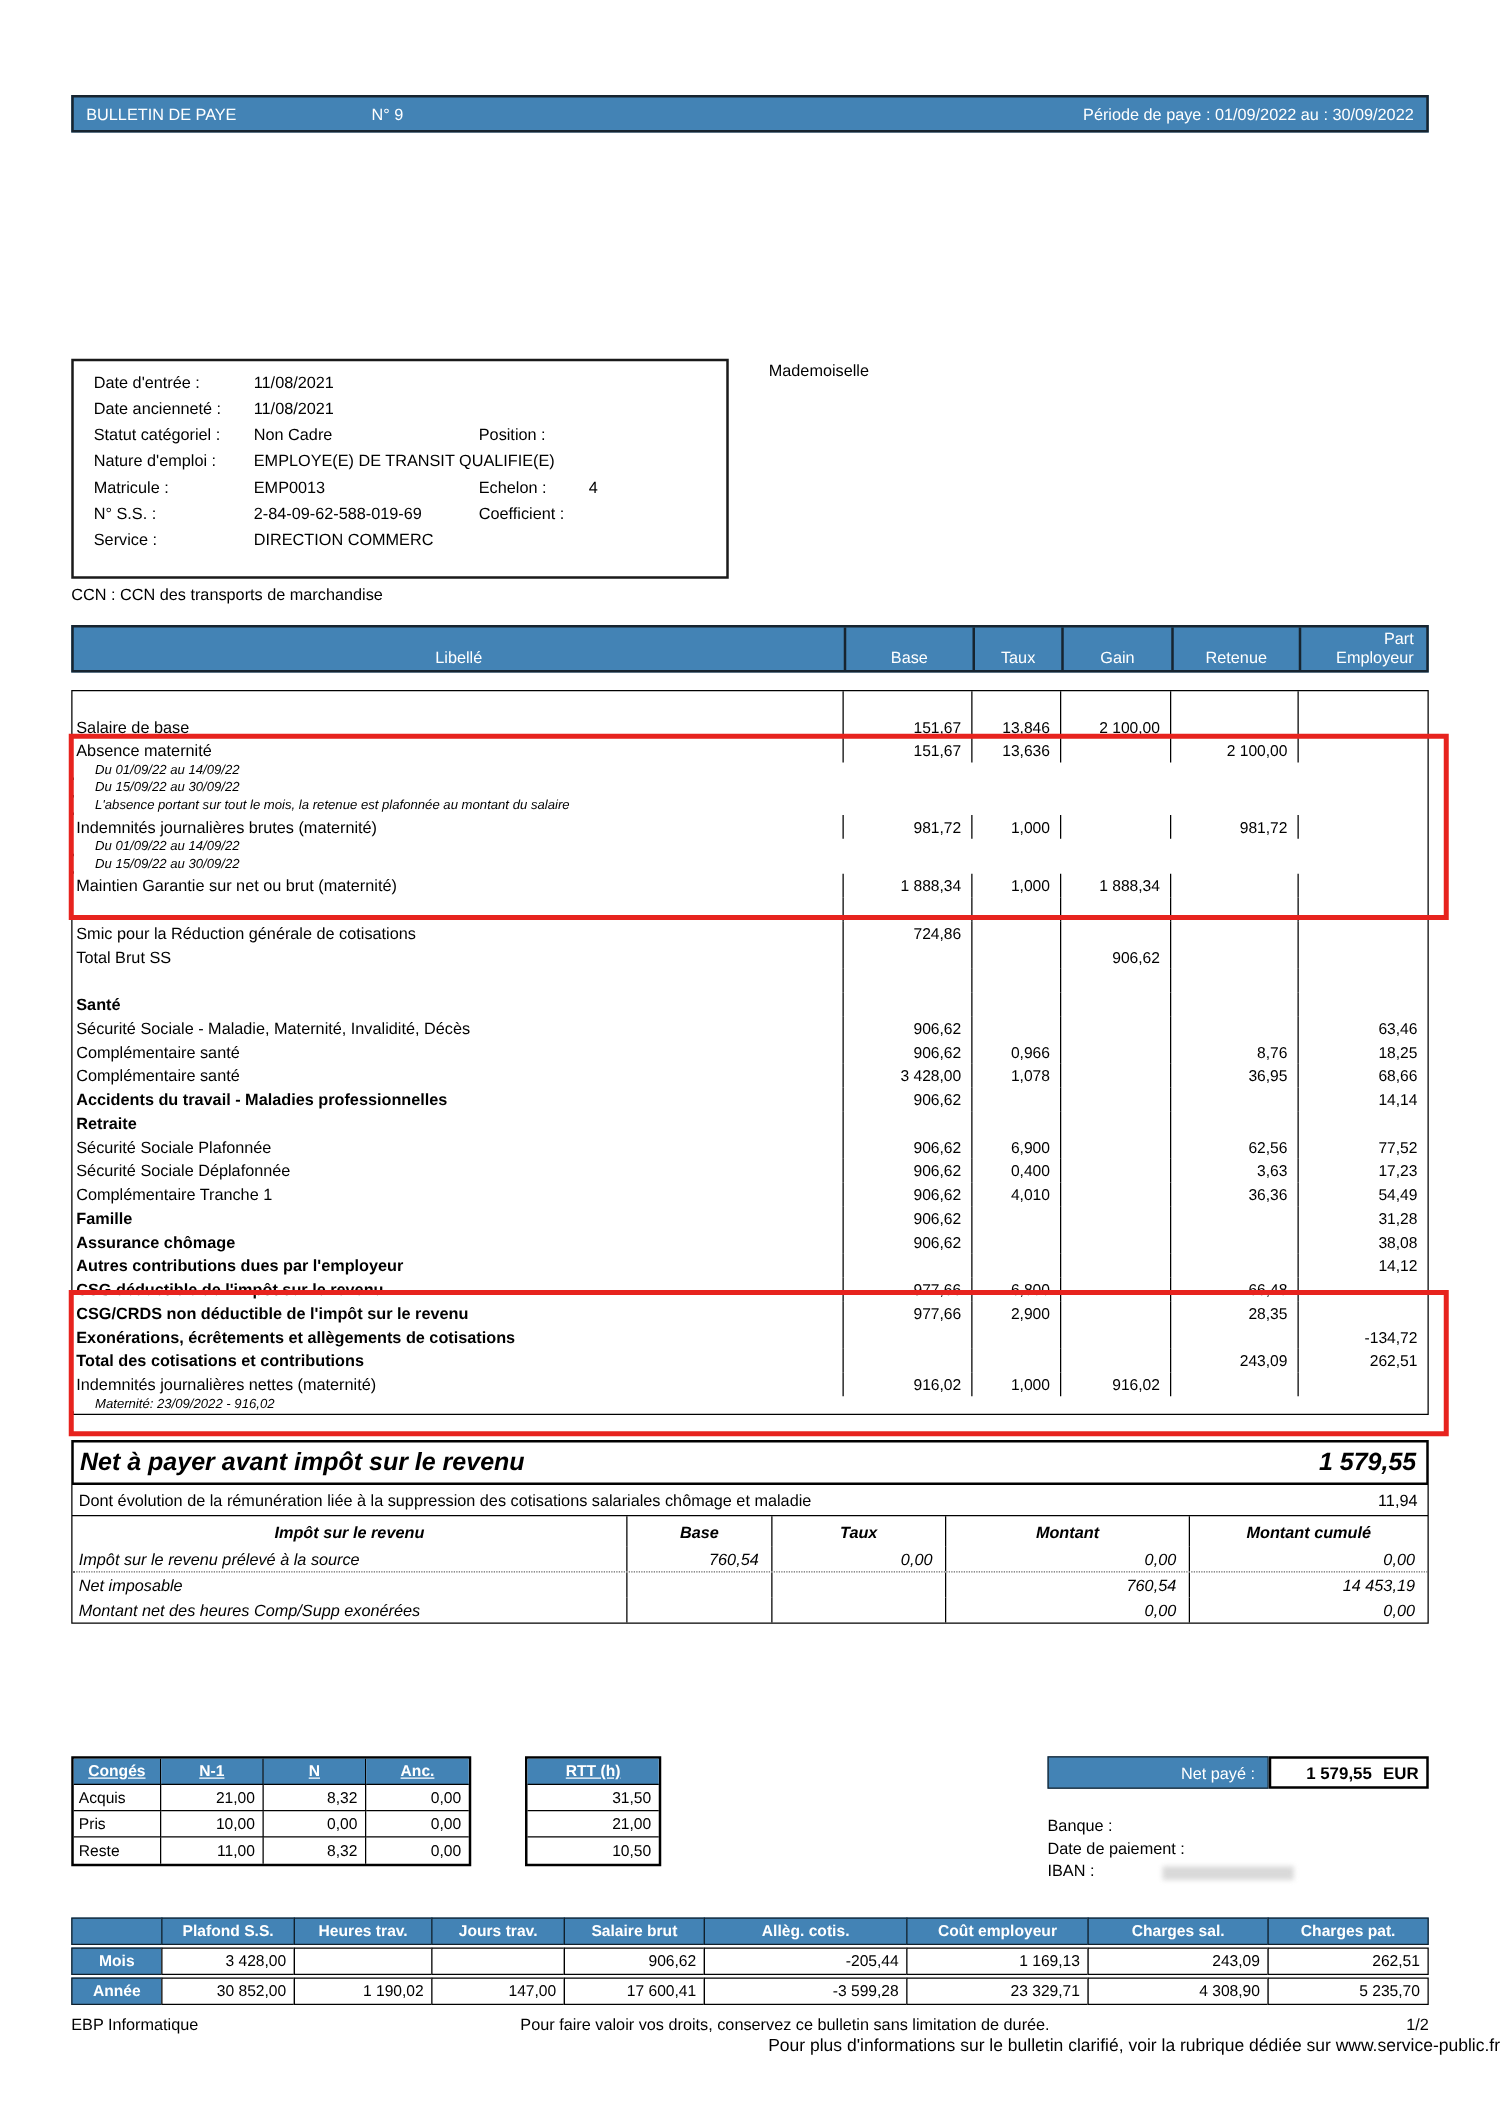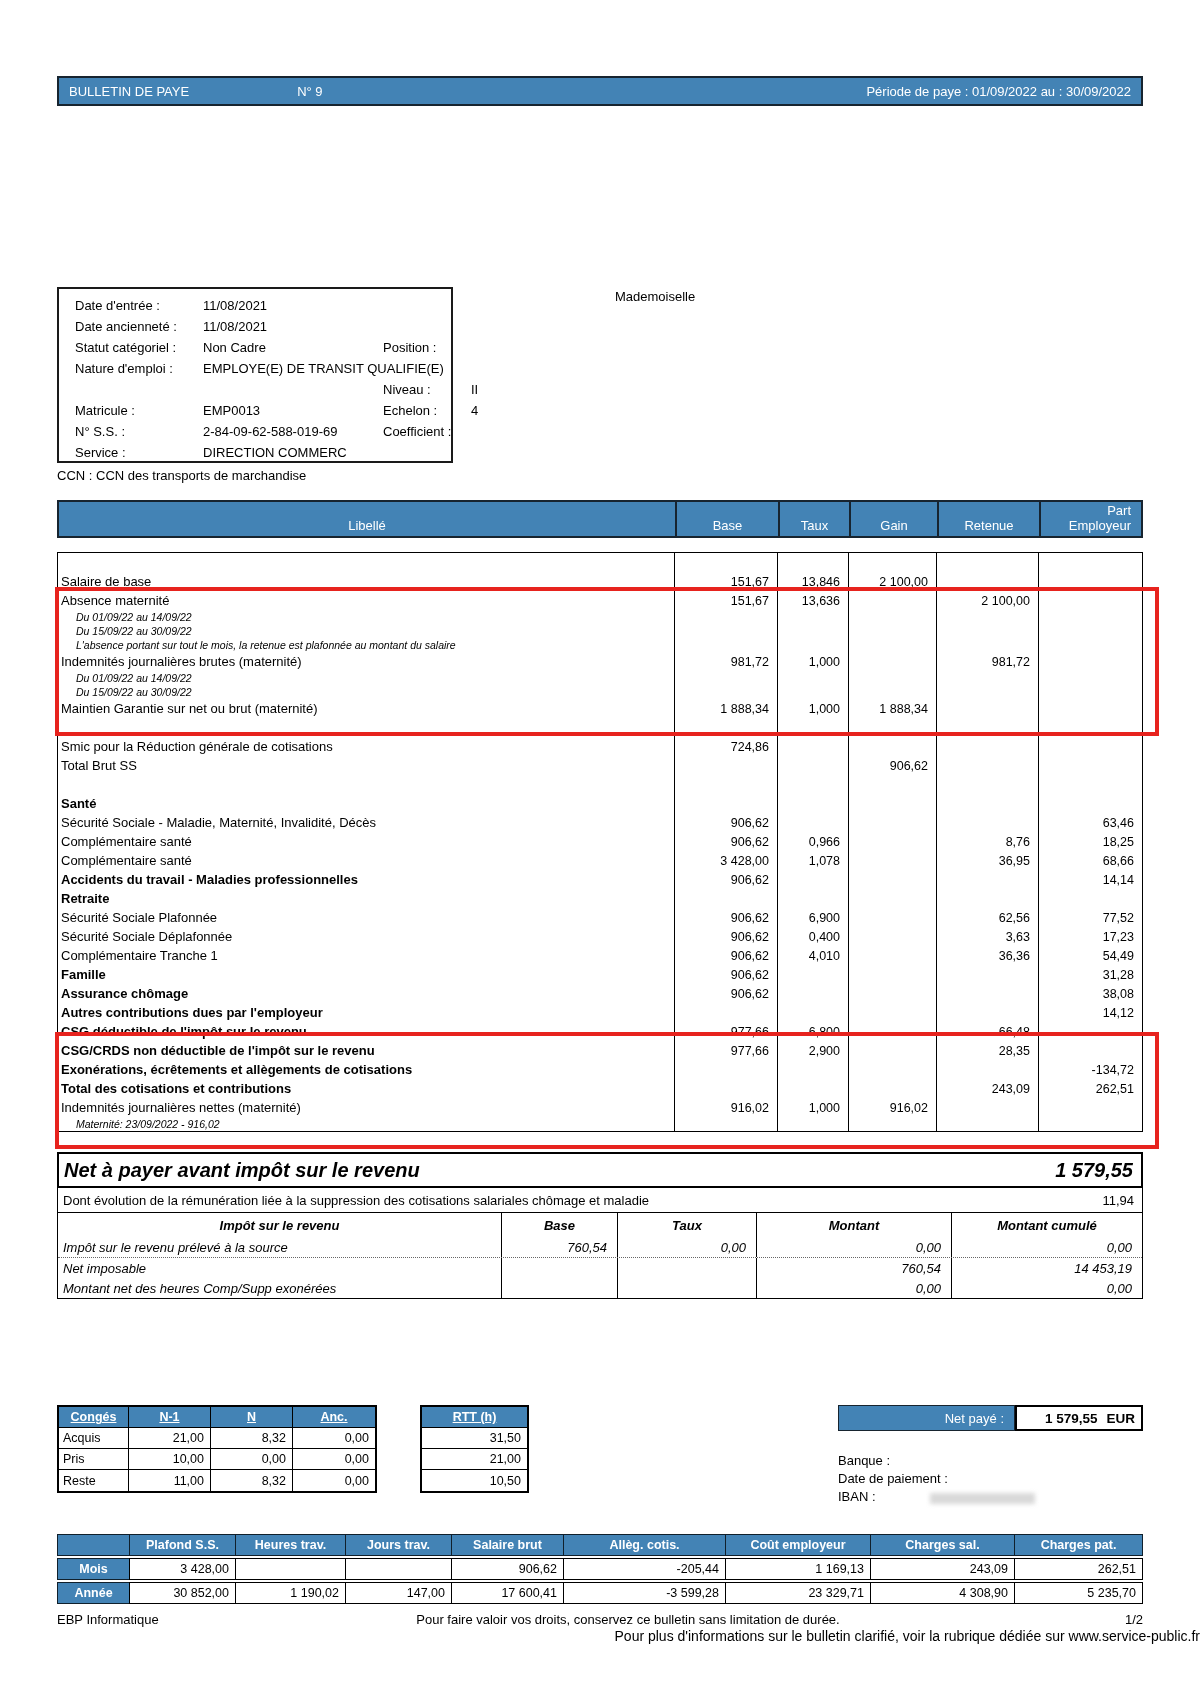--- a/index.html
+++ b/index.html
@@ -8,40 +8,40 @@
 
   
   .topbar{position:absolute;left:57px;top:76px;width:1086px;height:30px;background:#4383b5;
           border:2px solid #17242f;box-sizing:border-box;display:flex;align-items:center;
           color:#fff;font-size:13px;}
   .topbar .t{margin-left:10px;}
   .topbar .n{margin-left:108px;}
   .topbar .p{margin-left:auto;margin-right:10px;}
 
   
-  .infobox{position:absolute;left:57px;top:287px;width:396px;height:176px;border:2px solid #1a1a1a;
+  .infobox{position:absolute;left:57px;top:287px;width:526px;height:176px;border:2px solid #1a1a1a;
            box-sizing:border-box;font-size:13px;padding:6px 0 0 16px;background:#fff;}
   .irow{display:grid;grid-template-columns:128px 180px 88px 1fr;height:21px;align-items:center;}
   .irow .full{grid-column:2/5;}
   .civility{position:absolute;left:615px;top:289px;font-size:13px;}
   .ccn{position:absolute;left:57px;top:468px;font-size:13px;}
 
   
   .phead{position:absolute;left:57px;top:500px;width:1086px;height:38px;background:#4383b5;
          border:2px solid #17242f;box-sizing:border-box;display:flex;color:#fff;font-size:13px;}
   .phc{box-sizing:border-box;display:flex;align-items:flex-end;justify-content:center;padding-bottom:3px;}
   .phc-libelle{width:616px;}
   .phc-base{width:103px;}.phc-taux{width:71px;}.phc-gain{width:88px;}.phc-retenue{width:102px;}
   .phc-emp{flex:1;flex-direction:column;align-items:flex-end;justify-content:flex-end;padding-right:10px;}
   .phc+.phc{border-left:2px solid #17242f;}
 
   
   .pbody{position:absolute;left:57px;top:552px;width:1086px;border:1px solid #000;box-sizing:border-box;background:#fff;}
   .prow{display:flex;height:19px;font-size:13px;}
-  .prow.note{height:14px;font-size:10.5px;font-style:italic;}
+  .prow.note{height:14px;font-size:10.5px;font-style:italic;flex-direction:column;}
   .prow.bold .pc-label{font-weight:bold;}
   .pc{box-sizing:border-box;display:flex;align-items:center;white-space:nowrap;overflow:hidden;}
   .pc-label{width:616px;padding-left:3px;}
   .note .pc-label{padding-left:18px;}
   .pc-base{width:103px;}.pc-taux{width:71px;}.pc-gain{width:88px;}.pc-retenue{width:102px;}.pc-employeur{flex:1;}
   .pc-base,.pc-taux,.pc-gain,.pc-retenue,.pc-employeur{border-left:1px solid #000;justify-content:flex-end;
         padding-right:8px;font-size:12.5px;font-style:normal;}
   .redbox{position:absolute;left:-3px;width:calc(100% + 20px);border:4px solid #e7231e;
           box-sizing:border-box;pointer-events:none;z-index:5;}
   .redbox.r1{top:34px;height:149px;}
@@ -135,26 +135,20 @@
       <span>Statut catégoriel :</span>
       <span>Non Cadre</span>
       <span>Position :</span>
       <span></span>
     </div>
     <div class="irow">
       <span>Nature d'emploi :</span>
       <span class="full">EMPLOYE(E) DE TRANSIT QUALIFIE(E)</span>
     </div>
     <div class="irow">
-      <span></span>
-        <span></span>
-      <span>Niveau :</span>
-      <span>II</span>
-    </div>
-    <div class="irow">
       <span>Matricule :</span>
       <span>EMP0013</span>
       <span>Echelon :</span>
       <span>4</span>
     </div>
     <div class="irow">
       <span>N° S.S. :</span>
       <span>2-84-09-62-588-019-69</span>
       <span>Coefficient :</span>
       <span></span>

